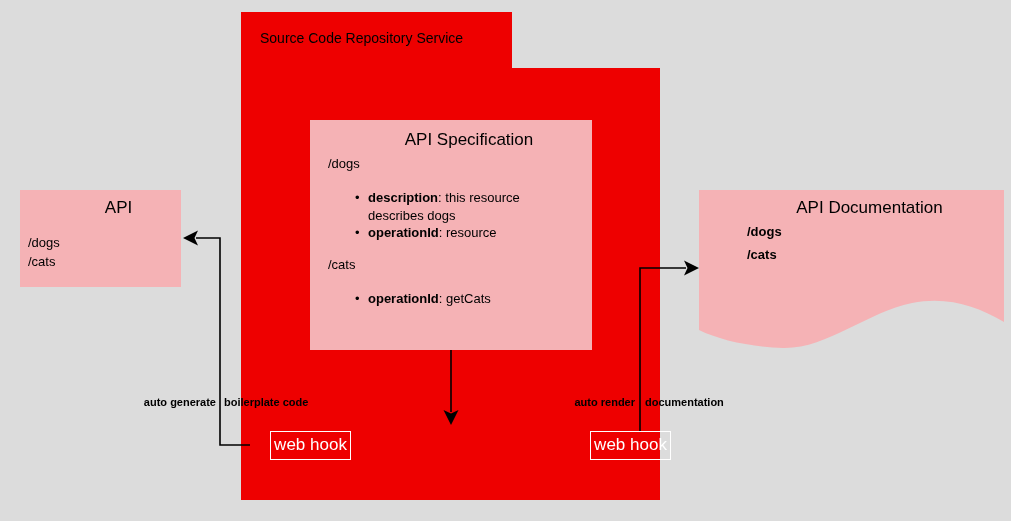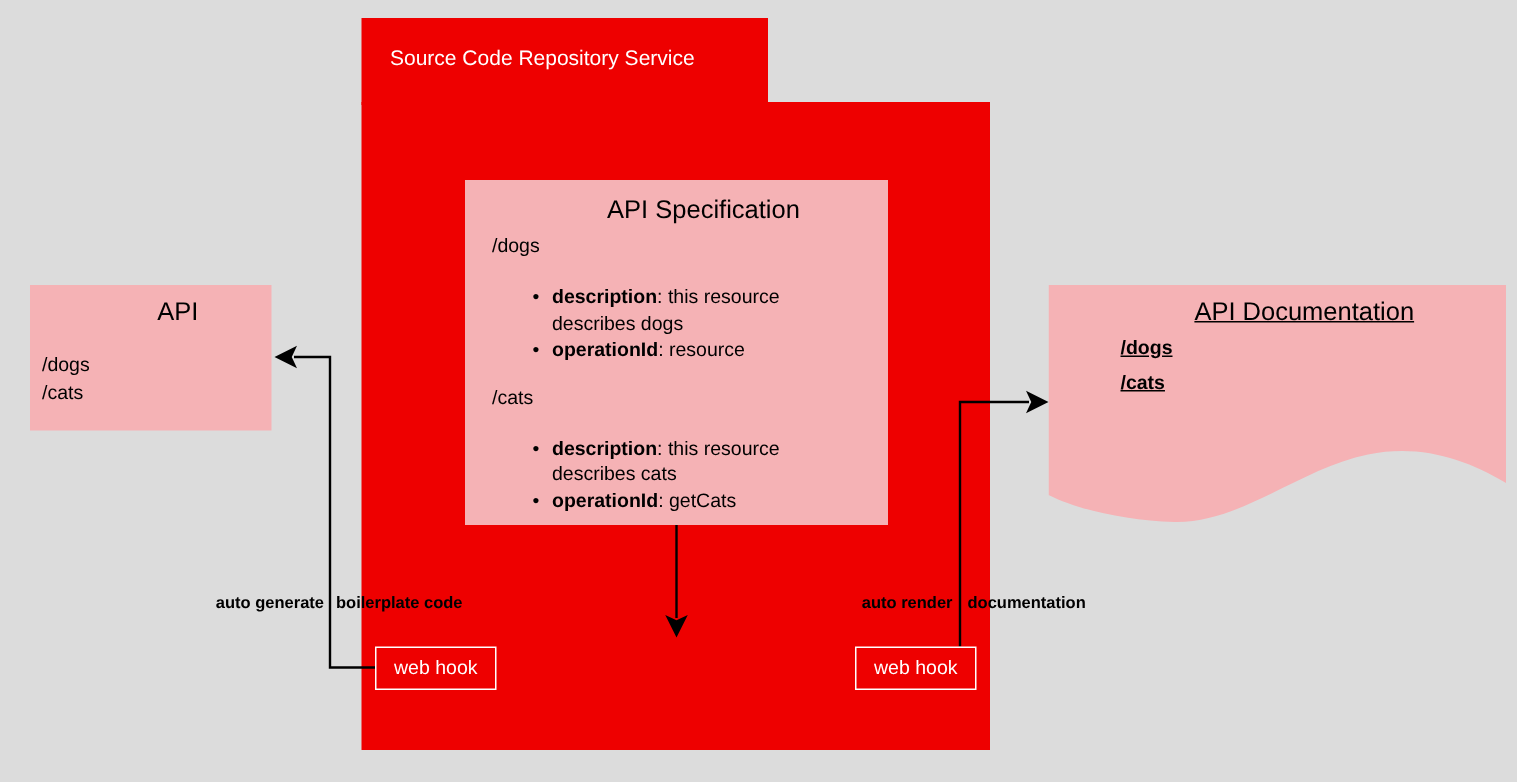--- a/index.html
+++ b/index.html
@@ -5,48 +5,48 @@
   html, body { margin:0; padding:0; }
   body { background:#dcdcdc; }
   .stage {
     position:relative; width:1011px; height:521px; overflow:hidden;
     background:var(--background,#dcdcdc);
     font-family:"Liberation Sans", sans-serif; color:#000;
   }
   
   .red-tab  { position:absolute; left:241px; top:12px;  width:271px; height:58px;  background:var(--red,#ee0000); }
   .red-main { position:absolute; left:241px; top:68px;  width:419px; height:432px; background:var(--red,#ee0000); }
-  .red-tab .tab-title { padding:18px 0 0 19px; font-size:14px; color:#ffffff; line-height:17px; }
+  .red-tab .tab-title { padding:18px 0 0 19px; font-size:14px; color:#000000; line-height:17px; }
 
   
   .spec-box { position:absolute; left:310px; top:120px; width:282px; height:230px; background:var(--pink,#f5b2b5); font-size:13px; }
   .box-title { text-align:center; font-size:17px; line-height:21px;padding-left:36px; }
   .spec-box .box-title { padding-top:9px; }
   .spec-path { margin:5px 0 0 18px; line-height:17px; }
   .spec-path.second { margin-top:14px; }
   .spec-list { margin:17px 0 0 0; padding:0 0 0 58px; list-style:none; }
   .spec-list li { position:relative; width:190px; line-height:17.5px; }
   .spec-list li::before { content:"\2022"; position:absolute; left:-13px; }
 
   
   .api-box { position:absolute; left:20px; top:190px; width:161px; height:97px; background:var(--pink,#f5b2b5); font-size:13px; }
   .api-box .box-title { padding-top:7px; }
   .api-paths { margin:15px 0 0 8px; line-height:19px; }
 
   
-  .doc-box { position:absolute; left:699px; top:190px; width:305px; height:165px; font-size:13px;text-decoration:underline; }
+  .doc-box { position:absolute; left:699px; top:190px; width:305px; height:165px; font-size:13px; }
   .doc-shape { position:absolute; left:0; top:0; }
   .doc-content { position:relative; }
   .doc-content .box-title { padding-top:7px; }
   .doc-path { font-weight:bold; margin:5px 0 0 48px; line-height:18px; }
   .doc-desc { margin:0 0 0 58px; line-height:18px; }
 
   
   .webhook { position:absolute; width:81px; height:29px; box-sizing:border-box; border:1.5px solid #fff;
-             color:#fff; font-size:13px; text-align:center; line-height:25px; }
+             color:#fff; font-size:17px; text-align:center; line-height:25px;margin-left:20px; }
   .wh-left  { left:250px; top:431px; }
   .wh-right { left:570px; top:431px; }
   .event-box { position:absolute; left:349px; top:431px; width:202px; height:28px; border-radius:8px;
                background:var(--event_pink,#f9c6c8); text-align:center; font-size:13px; line-height:28px; }
 
   
   .flow-label { position:absolute; top:395px; font-size:11px; font-weight:bold; line-height:15px; white-space:nowrap; }
   .lbl-gen-a { left:120px; width:96px; text-align:right; }
   .lbl-gen-b { left:224px; }
   .lbl-ren-a { left:555px; width:80px; text-align:right; }
@@ -77,21 +77,20 @@
 
   <div class="spec-box">
     <div class="box-title">API Specification</div>
     <div class="spec-path">/dogs</div>
     <ul class="spec-list">
       <li><b>description</b><span>: this resource describes dogs</span></li>
       <li><b>operationId</b><span>: resource</span></li>
     </ul>
     <div class="spec-path second">/cats</div>
     <ul class="spec-list">
-      <li><b>description</b><span>: this resource describes cats</span></li>
       <li><b>operationId</b><span>: getCats</span></li>
     </ul>
   </div>
 
   <div class="api-box">
     <div class="box-title">API</div>
     <div class="api-paths">
       <div>/dogs</div>
       <div>/cats</div>
     </div>

